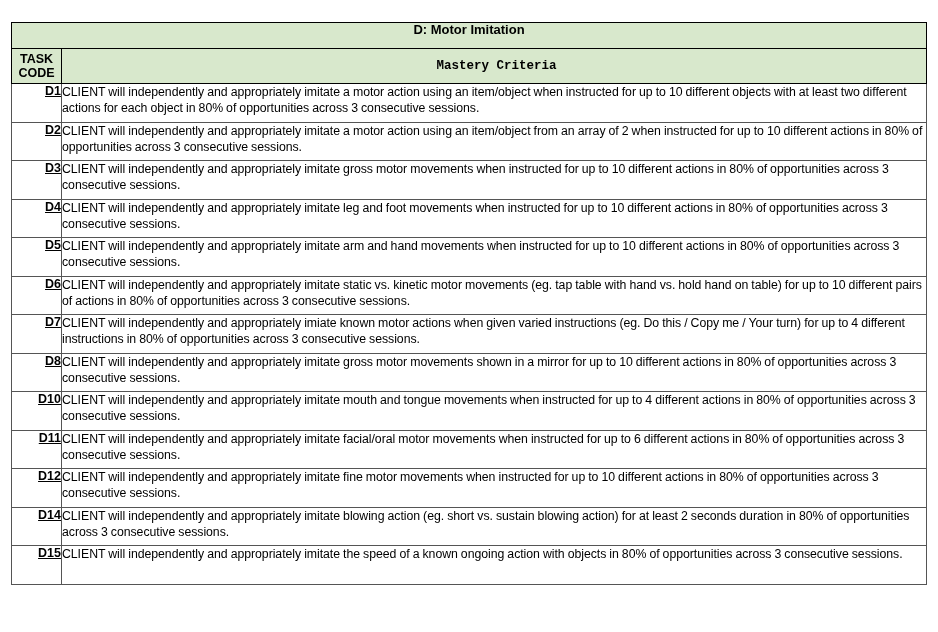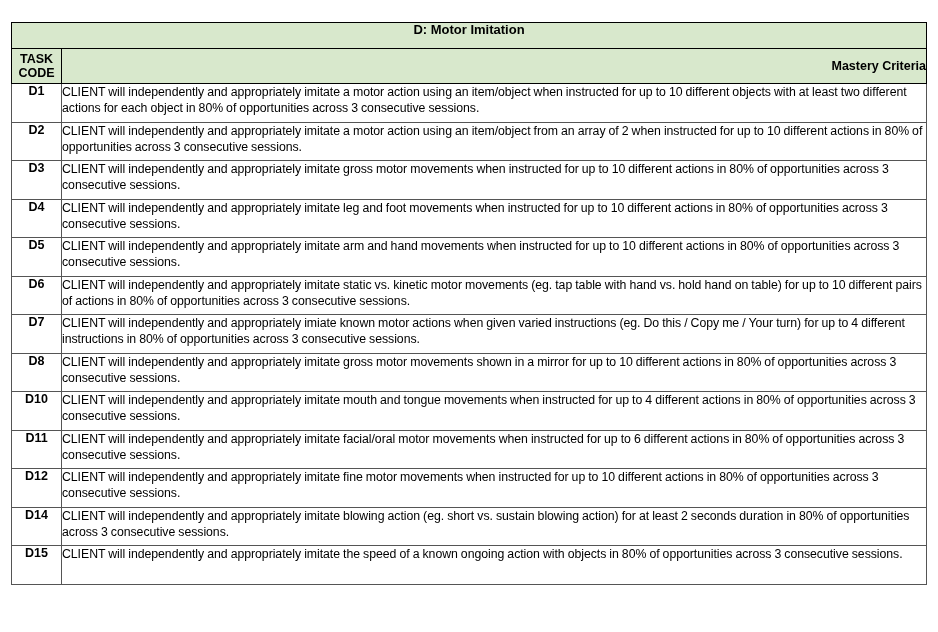--- a/index.html
+++ b/index.html
@@ -58,36 +58,38 @@
     line-height: 14px;
     height: 34px;
     border: 1px solid #000000 !important;
   }
   .head-cell.code {
     text-align: center;
     vertical-align: middle;
     padding: 0 2px;
   }
   .head-cell.criteria {
-    text-align: right;
+    text-align: center;
     vertical-align: middle;
     padding-left: 5px;
+    font-family: Liberation Mono, monospace;
   }
 
   
   .col-code  { width: 50px; }
   .col-crit  { width: auto; }
 
   .cell-code {
-    text-align: center;
+    text-align: right;
     vertical-align: middle;
     font-weight: bold;
     font-size: 12.5px;
     line-height: 14px;
     padding: 0 2px;
+    text-decoration: underline;
   }
 
   .cell-crit {
     text-align: left;
     vertical-align: top;
     font-size: 12.3px;
     line-height: 16px;
     padding: 2px 4px 2px 5px;
     letter-spacing: -0.05px;
     word-spacing: -0.3px;

